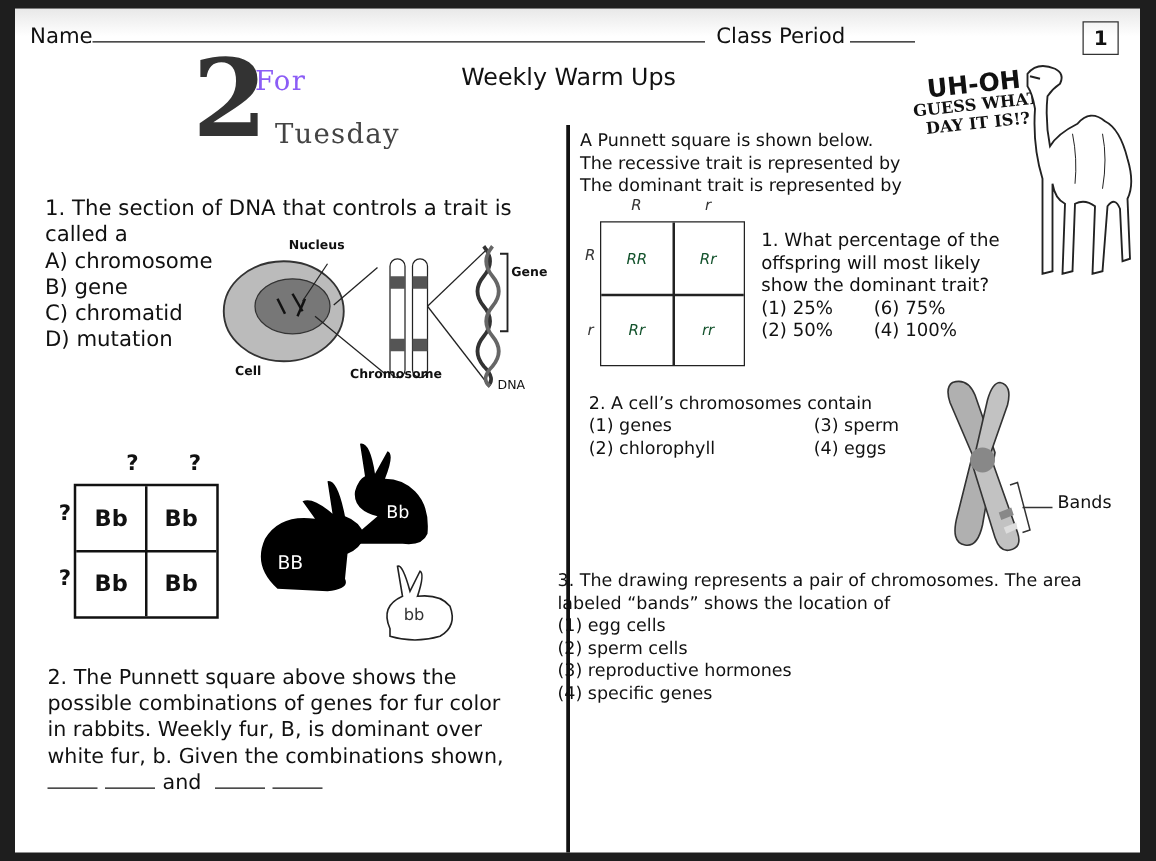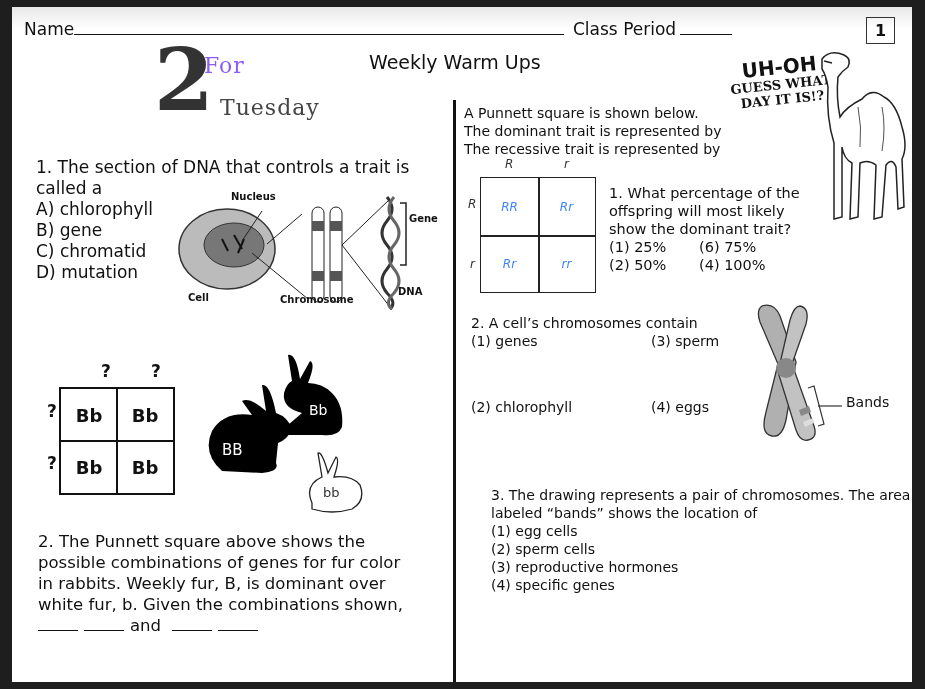--- a/index.html
+++ b/index.html
@@ -15,21 +15,21 @@
   .logo-2{left:142px;top:30px;font-family:"DejaVu Serif",serif;font-size:86px;line-height:86px;color:#333;font-weight:bold;}
   .logo-for{left:192px;top:46px;font-family:"DejaVu Serif",serif;font-size:22px;color:#8b5cf6;letter-spacing:1px;}
   .logo-tue{left:208px;top:88px;font-family:"DejaVu Serif",serif;font-size:22px;color:#444;letter-spacing:1px;}
   .title{left:357px;top:44px;font-size:19px;}
   .divider{left:441px;top:93px;width:3px;height:582px;background:#111;}
   .q-text{font-size:16px;line-height:20.5px;}
   .sm{font-size:14px;line-height:18px;}
   .intro{left:452px;top:97px;}
   .pr{left:468px;top:170px;}
   .pr-grid{position:absolute;left:0;top:0;width:114px;height:114px;border:1.5px solid #222;}
-  .pr-grid .cell{position:absolute;width:57px;height:57px;display:flex;align-items:center;justify-content:center;font-style:italic;font-size:12px;color:#3b82f6;}
+  .pr-grid .cell{position:absolute;width:57px;height:57px;display:flex;align-items:center;justify-content:center;font-style:italic;font-size:12px;color:#14532d;}
   .pr-grid .vline{position:absolute;left:57px;top:0;width:1.5px;height:114px;background:#222;}
   .pr-grid .hline{position:absolute;left:0;top:57px;width:114px;height:1.5px;background:#222;}
   .pr-lbl{position:absolute;font-style:italic;font-size:12px;color:#333;}
   .pb{left:47px;top:380px;}
   .pb-grid{position:absolute;left:0;top:0;width:112px;height:104px;border:2px solid #111;}
   .pb-grid .cell{position:absolute;width:56px;height:52px;display:flex;align-items:center;justify-content:center;font-weight:bold;font-size:18px;}
   .pb-grid .vline{position:absolute;left:55px;top:0;width:2px;height:104px;background:#111;}
   .pb-grid .hline{position:absolute;left:0;top:51px;width:112px;height:2px;background:#111;}
   .pb-q{position:absolute;font-weight:bold;font-size:17px;}
   .blank-s{display:inline-block;width:40px;border-bottom:1.5px solid #111;height:12px;margin-right:6px;}
@@ -62,21 +62,21 @@
       <path d="M46 60 Q50 80 48 100" stroke-width="0.8"></path>
       <path d="M70 60 Q74 80 70 104" stroke-width="0.8"></path>
     </g>
   </svg>
 
   <div class="abs divider"></div>
 
   <div class="abs q-text" style="left:24px;top:150px;font-size:17px;line-height:21px;">
     <div>1. The section of DNA that controls a trait is</div>
     <div>called a</div>
-    <div>A) chlorophyll</div>
+    <div>A) chromosome</div>
     <div>B) gene</div>
     <div>C) chromatid</div>
     <div>D) mutation</div>
   </div>
 
   <svg class="abs" style="left:160px;top:182px;" width="270" height="125" viewBox="0 0 270 125">
     <ellipse cx="55" cy="60" rx="48" ry="40" fill="#bbb" stroke="#333" stroke-width="1.5"></ellipse>
     <ellipse cx="62" cy="56" rx="30" ry="22" fill="#777" stroke="#333"></ellipse>
     <g stroke="#111" stroke-width="2">
         <line x1="50" y1="50" x2="56" y2="62"></line>
@@ -99,21 +99,21 @@
     <line x1="170" y1="56" x2="218" y2="10" stroke="#222"></line>
     <line x1="170" y1="56" x2="218" y2="118" stroke="#222"></line>
     <path d="M215 8 Q225 20 215 32 Q205 44 215 56 Q225 68 215 80 Q205 92 215 104 Q225 114 218 120" fill="none" stroke="#333" stroke-width="3"></path>
     <path d="M222 8 Q212 20 222 32 Q232 44 222 56 Q212 68 222 80 Q232 92 222 104 Q212 114 220 120" fill="none" stroke="#666" stroke-width="3"></path>
     <path d="M228 14 L234 14 L234 76 L228 76" fill="none" stroke="#222" stroke-width="1.5"></path>
   </svg>
   <div class="abs" style="left:219px;top:184px;font-size:10px;font-weight:bold;">Nucleus</div>
   <div class="abs" style="left:397px;top:206px;font-size:10px;font-weight:bold;">Gene</div>
   <div class="abs" style="left:176px;top:285px;font-size:10px;font-weight:bold;">Cell</div>
   <div class="abs" style="left:268px;top:287px;font-size:10px;font-weight:bold;">Chromosome</div>
-  <div class="abs" style="left:364px;top:279px;font-size:10px;font-weight:bold;padding-left:22px;">DNA</div>
+  <div class="abs" style="left:364px;top:296px;font-size:10px;font-weight:normal;padding-left:22px;">DNA</div>
 
   <div class="abs pb">
     <span class="pb-q" style="left:42px;top:-26px;">?</span>
     <span class="pb-q" style="left:92px;top:-26px;">?</span>
     <span class="pb-q" style="left:-12px;top:14px;">?</span>
     <span class="pb-q" style="left:-12px;top:66px;">?</span>
     <div class="pb-grid">
       <div class="cell" style="left:0;top:0;">Bb</div>
       <div class="cell" style="left:56px;top:0;">Bb</div>
       <div class="cell" style="left:0;top:52px;">Bb</div>
@@ -140,22 +140,22 @@
     <div>in rabbits.  Weekly fur, B, is dominant over</div>
     <div>white fur, b.  Given the combinations shown,</div>
     <div>
       <span class="blank-s"></span><span class="blank-s"></span><span>and</span>
       <span class="blank-s" style="margin-left:6px;"></span><span class="blank-s"></span>
     </div>
   </div>
 
   <div class="abs intro sm">
     <div>A Punnett square is shown below.</div>
+    <div>The recessive trait is represented by</div>
     <div>The dominant trait is represented by</div>
-    <div>The recessive trait is represented by</div>
   </div>
 
   <div class="abs pr">
     <span class="pr-lbl" style="left:25px;top:-20px;">R</span>
     <span class="pr-lbl" style="left:84px;top:-20px;">r</span>
     <span class="pr-lbl" style="left:-12px;top:20px;">R</span>
     <span class="pr-lbl" style="left:-10px;top:80px;">r</span>
     <div class="pr-grid">
       <div class="cell" style="left:0;top:0;">RR</div>
       <div class="cell" style="left:57px;top:0;">Rr</div>
@@ -170,35 +170,35 @@
     <div>1.  What percentage of the</div>
     <div>offspring will most likely</div>
     <div>show the dominant trait?</div>
     <div><span style="display:inline-block;width:90px;">(1) 25%</span><span>(6) 75%</span></div>
     <div><span style="display:inline-block;width:90px;">(2) 50%</span><span>(4) 100%</span></div>
   </div>
 
   <div class="abs sm" style="left:459px;top:307px;">
     <div>2. A cell’s chromosomes contain</div>
     <div><span style="display:inline-block;width:180px;">(1) genes</span><span>(3) sperm</span></div>
-    <div><span style="display:inline-block;width:180px;margin-top:48px;">(2) chlorophyll</span><span>(4) eggs</span></div>
+    <div><span style="display:inline-block;width:180px;">(2) chlorophyll</span><span>(4) eggs</span></div>
   </div>
 
   <svg class="abs" style="left:740px;top:295px;" width="100" height="145" viewBox="0 0 100 145">
     <path d="M10 4 Q22 0 28 14 L44 60 L34 118 Q30 136 20 134 Q8 132 14 110 L26 62 L8 20 Q4 8 10 4 Z" fill="#b0b0b0" stroke="#333" stroke-width="1.3"></path>
     <path d="M48 4 Q58 6 54 22 L40 62 L62 124 Q66 136 56 138 Q48 140 44 128 L26 70 L38 18 Q42 4 48 4 Z" fill="#c2c2c2" stroke="#333" stroke-width="1.3"></path>
     <circle cx="34" cy="66" r="10" fill="#888"></circle>
     <path d="M47 108 L57 104 L59 110 L49 114 Z" fill="#888"></path>
     <path d="M51 120 L61 116 L62 121 L53 125 Z" fill="#ddd"></path>
     <path d="M56 86 L62 84 L72 122 L66 124" fill="none" stroke="#333" stroke-width="1.2"></path>
     <line x1="66" y1="104" x2="90" y2="104" stroke="#333" stroke-width="1.2"></line>
   </svg>
   <div class="abs" style="left:834px;top:387px;font-size:14px;">Bands</div>
 
-  <div class="abs sm" style="left:479px;top:449px;margin-top:30px;">
+  <div class="abs sm" style="left:434px;top:449px;">
     <div>3.  The drawing represents a pair of chromosomes. The area</div>
     <div>labeled “bands” shows the location of</div>
     <div>(1) egg cells</div>
     <div>(2) sperm cells</div>
     <div>(3) reproductive hormones</div>
     <div>(4) specific genes</div>
   </div>
 </div>
 
 </body></html>

